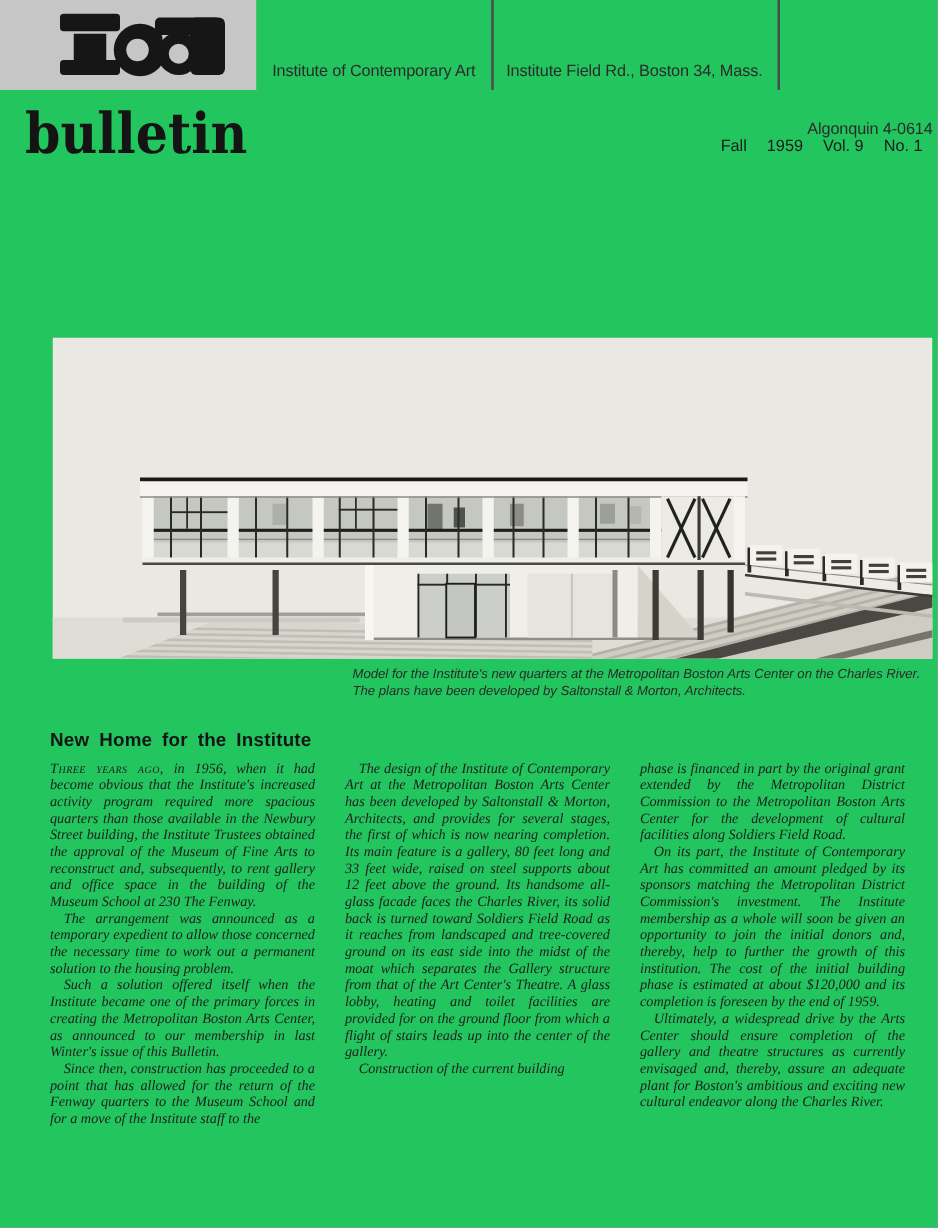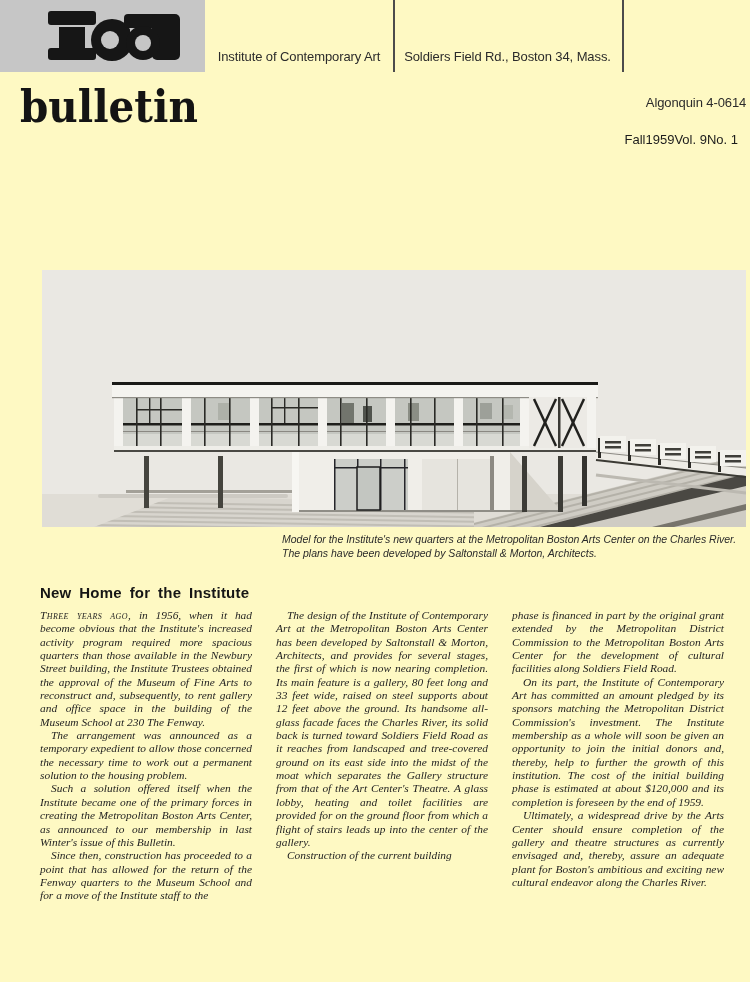--- a/index.html
+++ b/index.html
@@ -1,18 +1,18 @@
 <!DOCTYPE html>
 <html lang="en"><head>
 <meta charset="utf-8">
 <style>
   html,body{margin:0;padding:0;background:#9a9a9a;}
   .page{
     position:relative;width:750px;height:982px;margin:0 auto;
-    background:#fef9c3;overflow:hidden;
+    background:#22c55e;overflow:hidden;
     font-family:"Liberation Sans",sans-serif;color:#1d1d1d;
   }
   
   .logo-box{position:absolute;left:0;top:0;width:205px;height:72px;background:#c6c6c6;}
   .logo-box svg{display:block;}
   .sr-only{position:absolute;width:1px;height:1px;overflow:hidden;clip:rect(0 0 0 0);}
   .mast-cell{
     position:absolute;top:0;height:72px;display:flex;align-items:flex-end;justify-content:center;
     box-sizing:border-box;padding-bottom:8px;font-size:13px;letter-spacing:-0.1px;color:#2b2b2b;white-space:nowrap;
   }
@@ -21,21 +21,21 @@
   .cell3{left:622px;width:148px;margin-top:46px;}
   .mast-divider{position:absolute;top:0;width:1.5px;height:72px;background:#4c4c4c;}
   .div1{left:393px;} .div2{left:622px;}
   
   .bulletin-title{
     position:absolute;left:20px;top:84px;
     font-family:"DejaVu Serif",serif;font-weight:bold;font-size:45px;line-height:1;
     color:#141414;letter-spacing:0;transform:scaleX(.9);transform-origin:left top;
   }
   .issue-line{
-    position:absolute;right:12px;top:132px;display:flex;
+    position:absolute;right:12px;top:109px;display:flex;gap:16px;
     font-size:13px;color:#1c1c1c;white-space:nowrap;
   }
   
   .photo{position:absolute;left:42px;top:270px;width:704px;height:257px;}
   .caption{
     position:absolute;left:282px;top:533px;width:462px;
     font-family:Liberation Sans, sans-serif;font-style:italic;font-size:10.5px;line-height:13.5px;color:#2a2a2a;
   }
   
   .headline{
@@ -72,21 +72,21 @@
       </g>
       <g fill="#161616">
         <rect x="124" y="14" width="52" height="14" rx="4"></rect>
         <rect x="152" y="14" width="28" height="46" rx="5"></rect>
         <circle cx="143" cy="43" r="17"></circle>
       </g>
       <circle cx="143" cy="43" r="8" fill="#c6c6c6"></circle>
     </svg>
   </div>
   <div class="mast-cell cell1">Institute of Contemporary Art</div>
-  <div class="mast-cell cell2">Soldiers Field Rd., Boston 34, Mass.</div>
+  <div class="mast-cell cell2">Institute Field Rd., Boston 34, Mass.</div>
   <div class="mast-cell cell3">Algonquin 4-0614</div>
   <div class="mast-divider div1"></div>
   <div class="mast-divider div2"></div>
 
   <div class="bulletin-title">bulletin</div>
   <div class="issue-line">
     <span>Fall</span>
     <span>1959</span>
     <span>Vol. 9</span>
     <span>No. 1</span>

